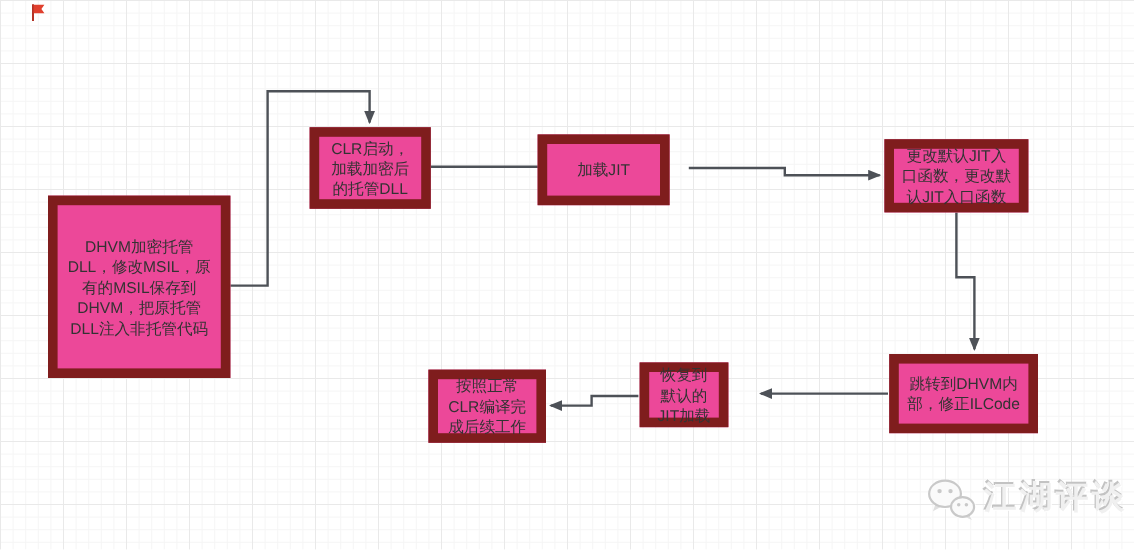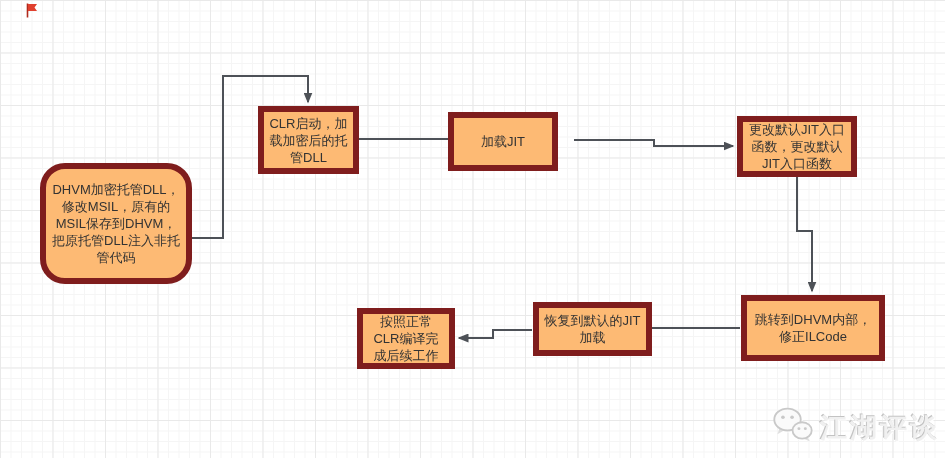--- a/index.html
+++ b/index.html
@@ -15,37 +15,37 @@
     background-image:
       linear-gradient(#e9e9e9 1px, transparent 1px),
       linear-gradient(90deg,#e9e9e9 1px, transparent 1px),
       linear-gradient(#f5f5f5 1px, transparent 1px),
       linear-gradient(90deg,#f5f5f5 1px, transparent 1px);
     background-size:52.5px 52.5px,52.5px 52.5px,10.5px 10.5px,10.5px 10.5px;
   }
   .node{
     position:absolute;
     box-sizing:border-box;
-    border:6px solid #7f1d1d;
-    background:#fdba74;
+    border:8px solid #7f1d1d;
+    background:#ec4899;
     color:#333333;
     display:flex;align-items:center;justify-content:center;
     text-align:center;
     font-size:13px;line-height:17px;
     padding:3px 5px;
     overflow-wrap:break-word;
     cursor:default;
   }
   .node span{display:block;width:100%;}
   #edges{position:absolute;inset:0;pointer-events:none;}
   #edges path{pointer-events:stroke;}
   .flag{position:absolute;left:26px;top:3px;width:12px;height:15px;}
   .watermark{
     position:absolute;left:772px;top:396px;width:168px;height:50px;
-    display:flex;align-items:flex-end;
+    display:flex;align-items:flex-start;
   }
   .wm-text{
     font-size:27px;font-weight:bold;letter-spacing:3px;
     color:#f0f0f0;
     text-shadow:-1px -1px 0 #c3c3c3, 1px 1px 0 #ffffff;
     white-space:nowrap;
   }
   .wm-icon{margin-right:6px;filter:drop-shadow(1px 1px 0 #ffffff);}
 </style>
 </head>
@@ -67,41 +67,41 @@
   <g fill="none" stroke="#4d5157" stroke-width="2">
     <path d="M192 238 L223 238 L223 76 L308 76 L308 102" marker-end="url(#arrow)"></path>
     <path d="M359 139 L460 139" marker-end="url(#arrow)"></path>
     <path d="M574 140 L654 140 L654 146 L733 146" marker-end="url(#arrow)"></path>
     <path d="M797 177 L797 231 L812 231 L812 291" marker-end="url(#arrow)"></path>
     <path d="M740 328 L634 328" marker-end="url(#arrow)"></path>
     <path d="M532 330 L493 330 L493 338 L459 338" marker-end="url(#arrow)"></path>
   </g>
 </svg>
 
-<div class="node" style="left:40px;top:163px;width:152px;height:121px;border-radius:25px;">
+<div class="node" style="left:40px;top:163px;width:152px;height:152px;">
   <span>DHVM加密托管DLL，修改MSIL，原有的MSIL保存到DHVM，把原托管DLL注入非托管代码</span>
 </div>
 
 <div class="node" style="left:258px;top:106px;width:101px;height:68px;">
   <span>CLR启动，加载加密后的托管DLL</span>
 </div>
 
 <div class="node" style="left:448px;top:112px;width:110px;height:59px;">
   <span>加载JIT</span>
 </div>
 
 <div class="node" style="left:737px;top:116px;width:120px;height:61px;">
   <span>更改默认JIT入口函数，更改默认JIT入口函数</span>
 </div>
 
-<div class="node" style="left:741px;top:295px;width:144px;height:66px;">
+<div class="node" style="left:741px;top:295px;width:124px;height:66px;">
   <span>跳转到DHVM内部，修正ILCode</span>
 </div>
 
-<div class="node" style="left:533px;top:302px;width:119px;height:54px;">
+<div class="node" style="left:533px;top:302px;width:74px;height:54px;">
   <span>恢复到默认的JIT加载</span>
 </div>
 
 <div class="node" style="left:357px;top:308px;width:98px;height:61px;">
   <span>按照正常CLR编译完成后续工作</span>
 </div>
 
 <div class="watermark">
   <svg class="wm-icon" width="46" height="42" viewBox="0 0 46 42">
     <g fill="#fafafa" stroke="#c9c9c9" stroke-width="2">

